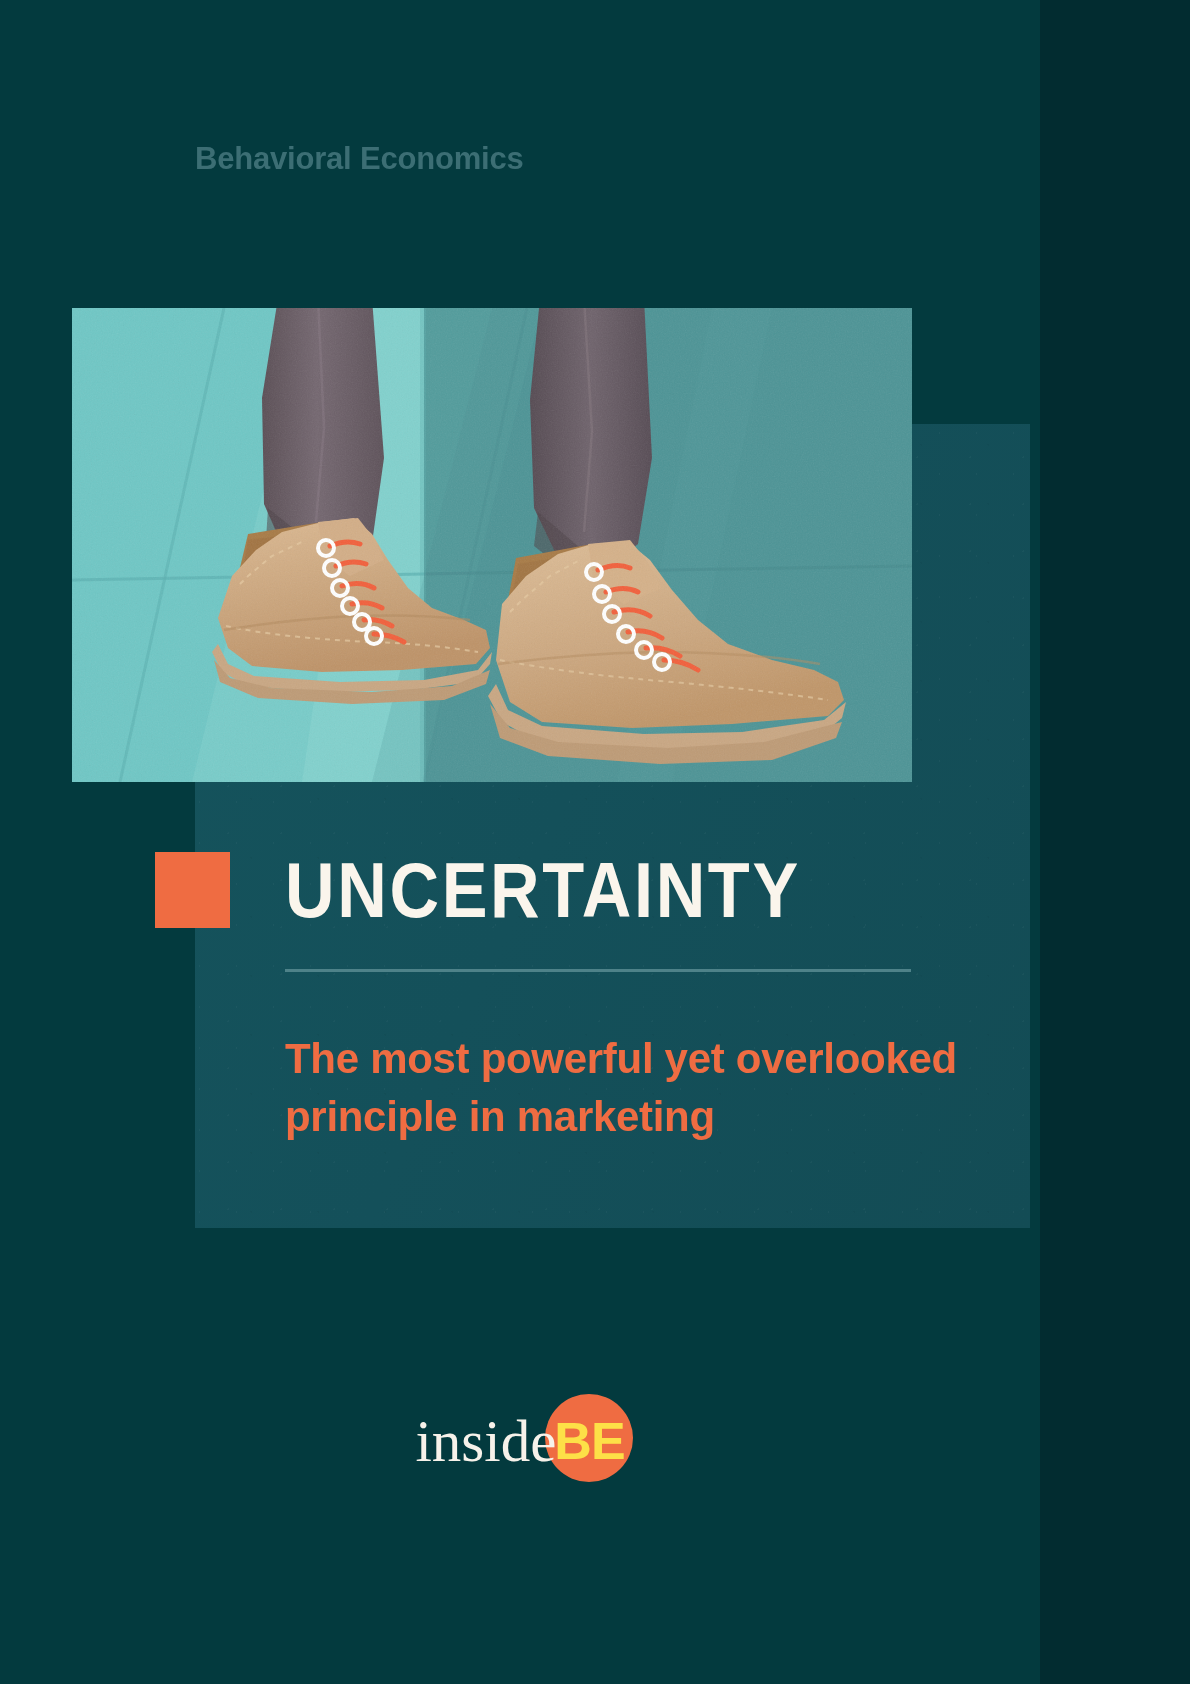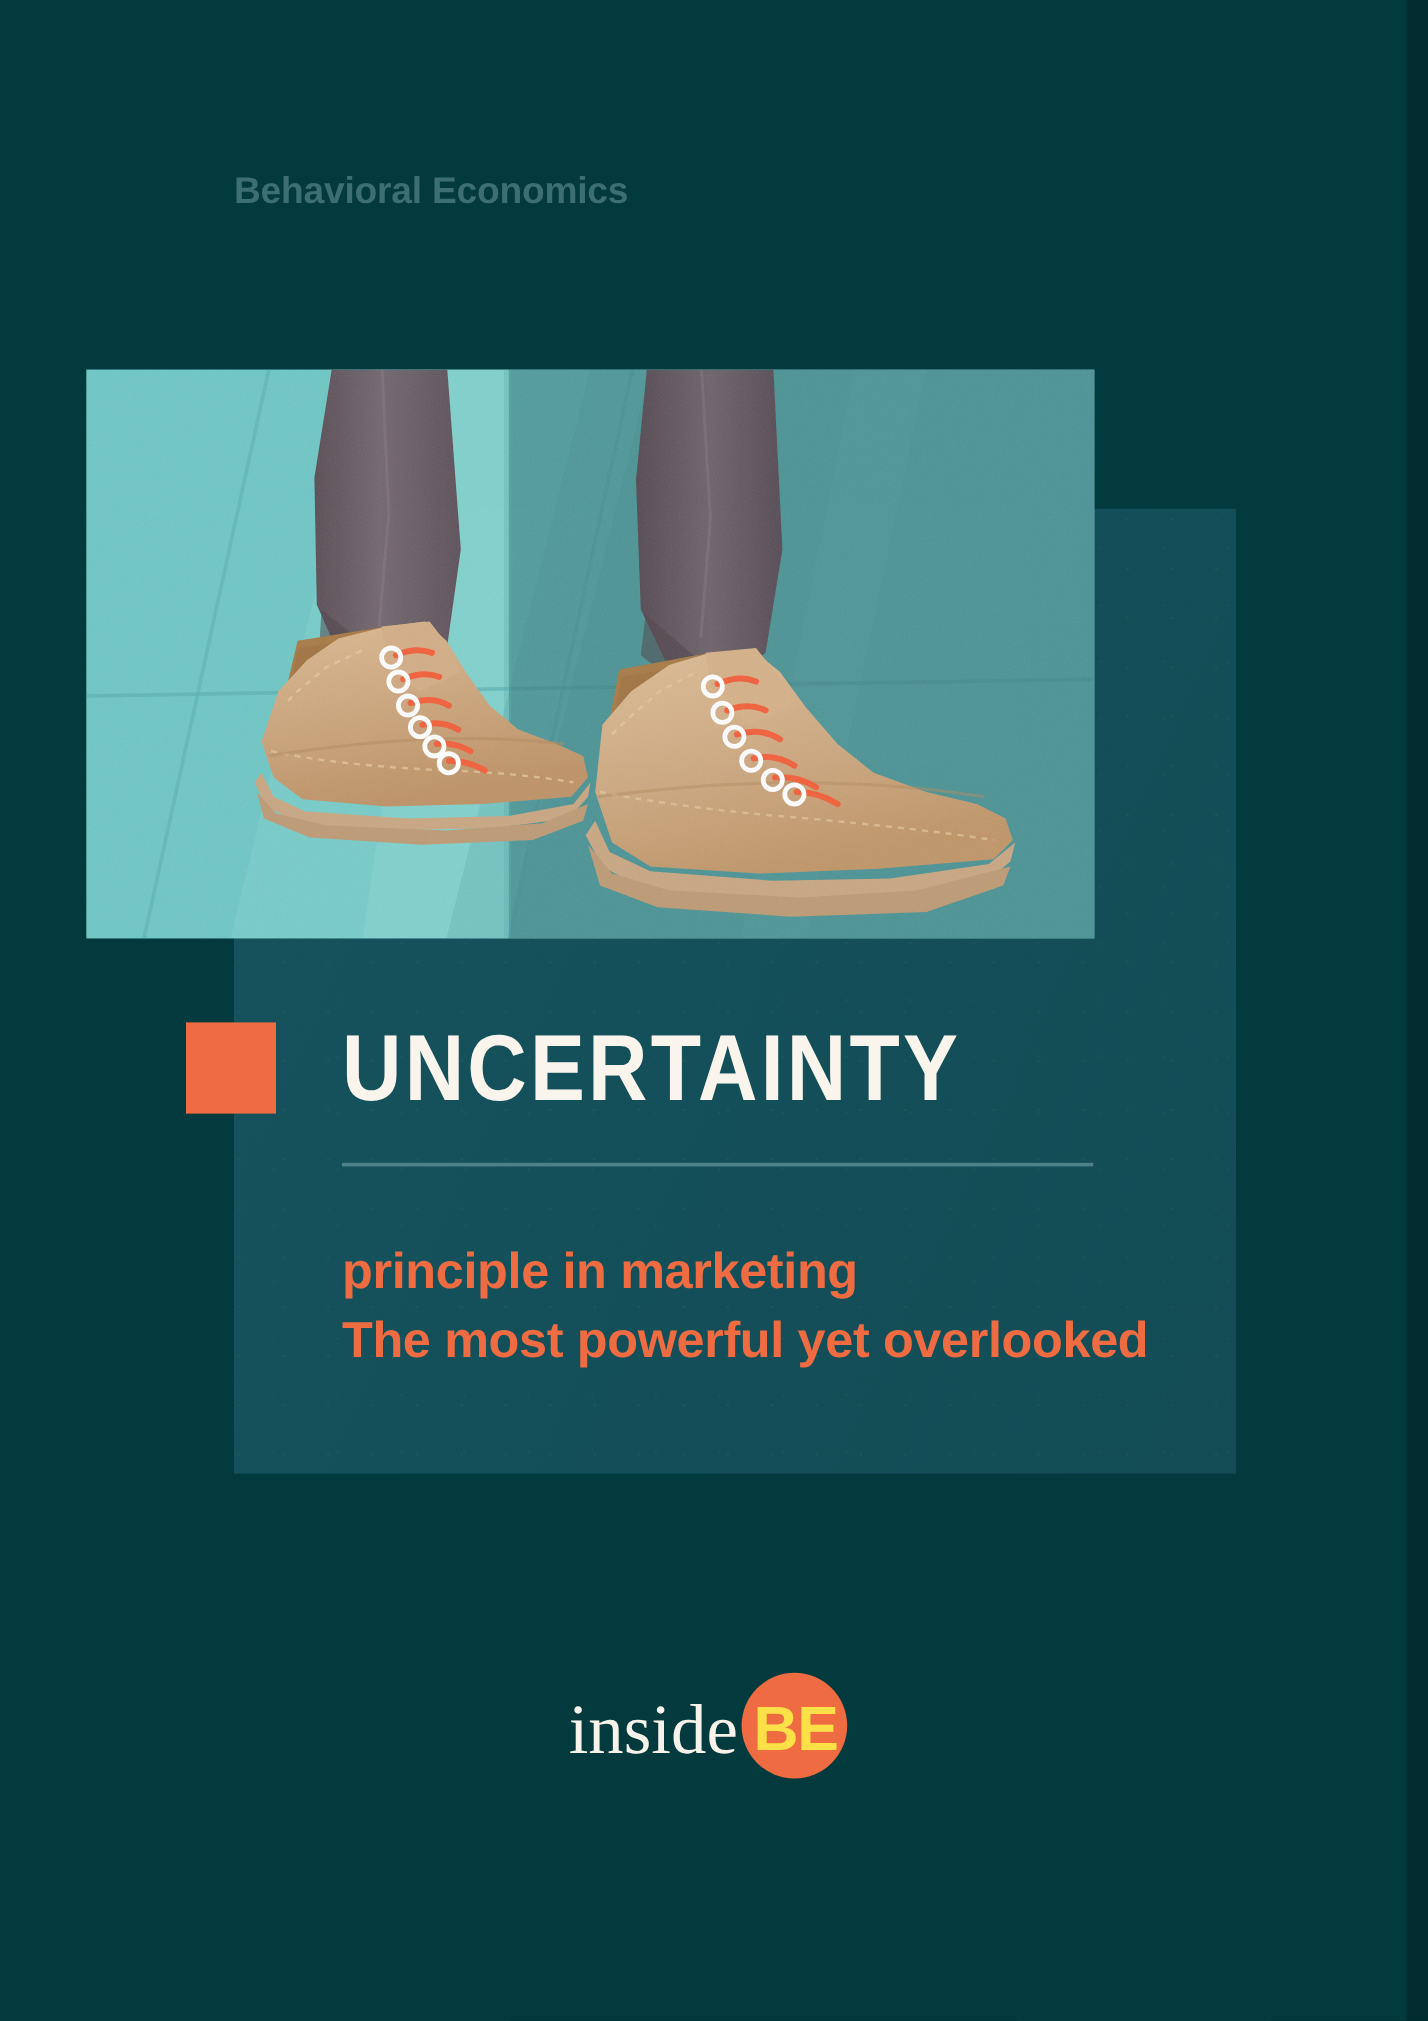--- a/index.html
+++ b/index.html
@@ -4,21 +4,21 @@
 <style>
   * { margin:0; padding:0; box-sizing:border-box; }
   html,body { background:#022c30; }
   body {
     font-family:"Liberation Sans", sans-serif;
     -webkit-font-smoothing:antialiased;
   }
 
   #poster {
     position:relative;
-    width:1172px;
+    width:1040px;
     height:1684px;
     background:#033a3e;
     overflow:hidden;
   }
 
   
   .kicker {
     position:absolute;
     left:195px;
     top:133px;
@@ -124,21 +124,21 @@
   }
   .logo-wrap { position:relative; display:flex; align-items:center; height:86px; }
   .logo-inside {
     font-family:"Liberation Serif", serif;
     font-size:59px;
     line-height:59px;
     color:#f7f2ea;
     letter-spacing:0px;
     position:relative;
     z-index:2;
-    padding-right:17px;
+    padding-right:2px;
   }
   .logo-circle {
     position:absolute;
     right:-8px;
     top:-4px;
     width:88px;
     height:88px;
     border-radius:50%;
     background:#ef6c42;
     z-index:1;
@@ -305,22 +305,22 @@
     </svg>
   </div>
 
   <div class="marker"></div>
 
   <div class="headline">UNCERTAINTY</div>
 
   <div class="divider"></div>
 
   <div class="subtitle">
+    <span>The most powerful yet overlooked</span>
     <span>principle in marketing</span>
-    <span>The most powerful yet overlooked</span>
   </div>
 
   <div class="logo">
     <div class="logo-wrap">
       <span class="logo-inside">inside</span>
       <span class="logo-circle"></span>
       <span class="logo-be">BE</span>
     </div>
   </div>
 

